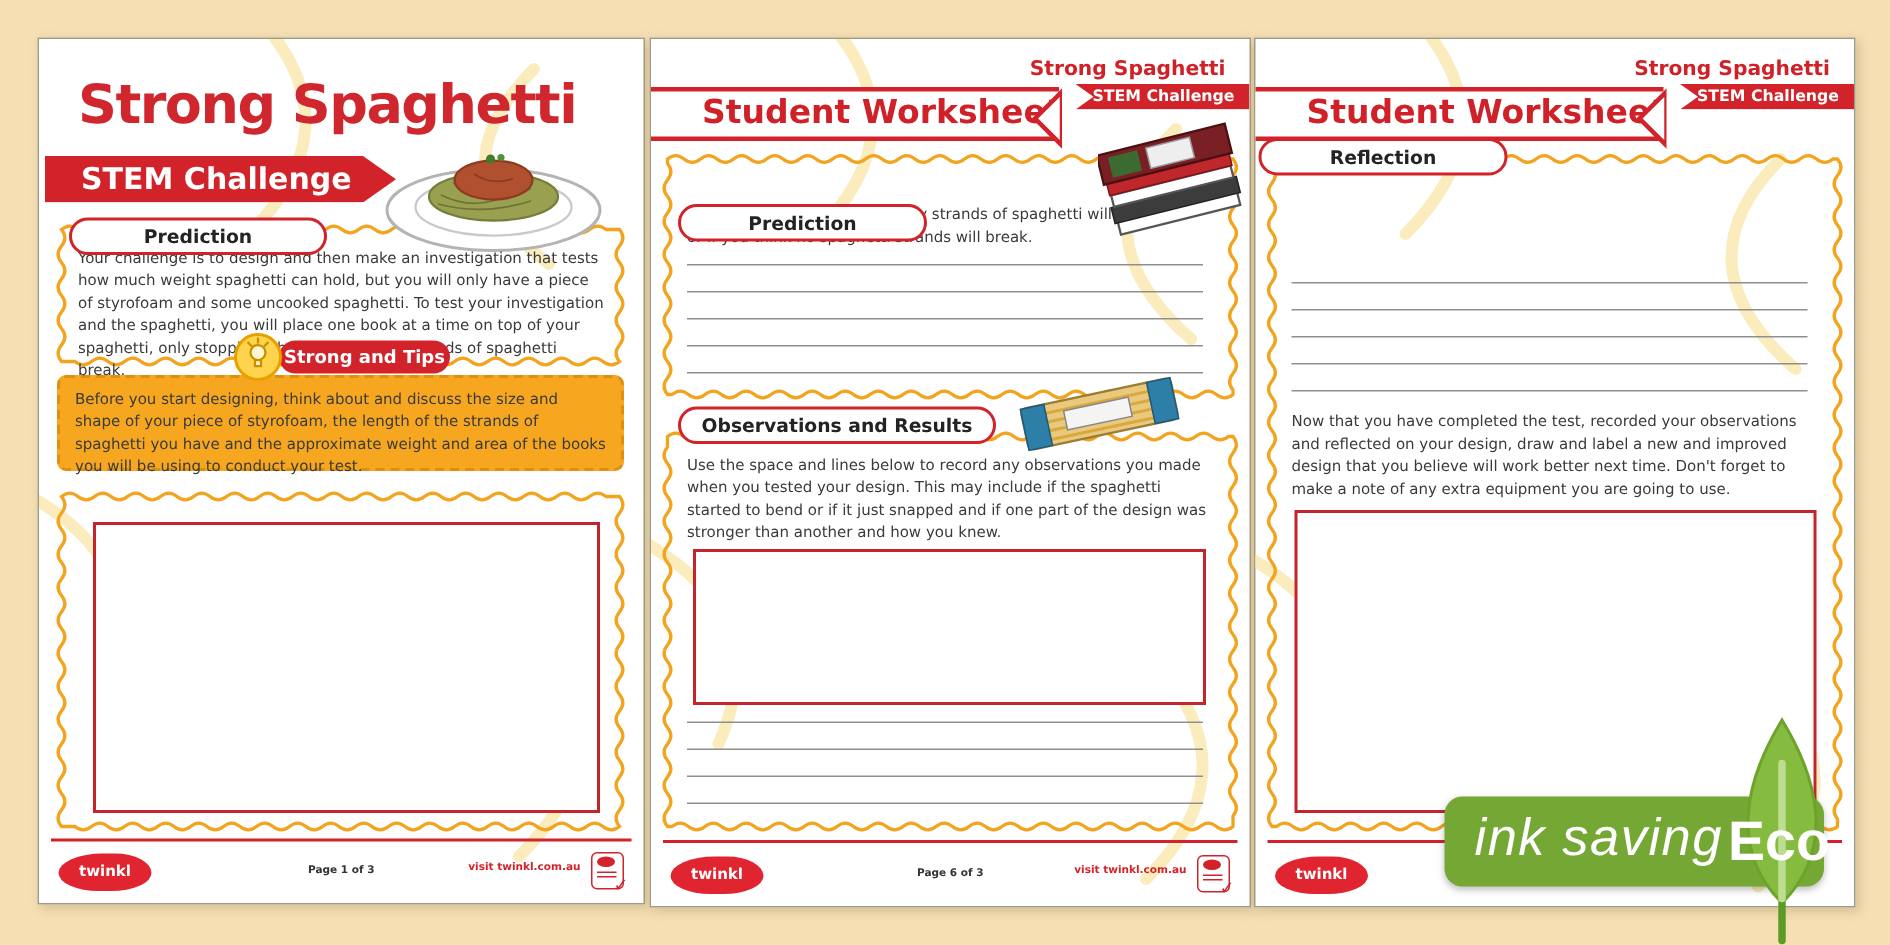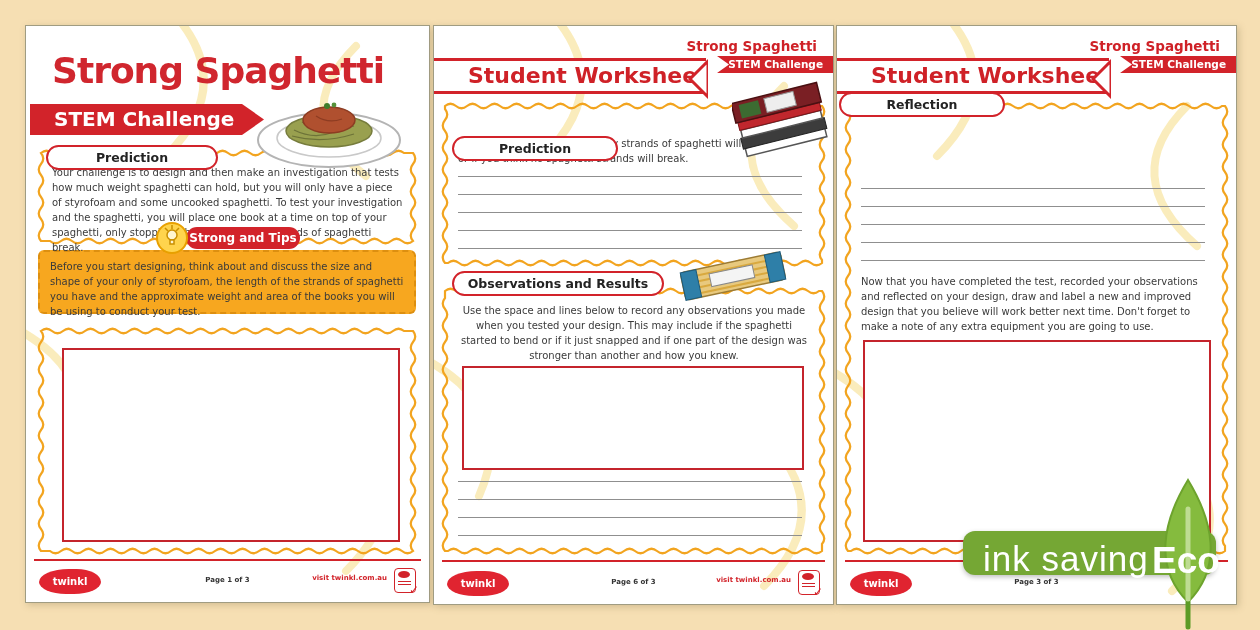--- a/index.html
+++ b/index.html
@@ -44,22 +44,22 @@
   .mini-title{position:absolute;right:16px;top:12px;font-size:13.5px;font-weight:bold;color:#cf2127;z-index:3;}
   .mini-ribbon{position:absolute;left:283px;top:30px;width:116px;height:17px;background:#d2232a;z-index:3;
         clip-path:polygon(0 0,100% 0,100% 100%,0 100%,12px 50%);}
   .mini-ribbon span{display:block;color:#fff;font-weight:bold;font-size:10.5px;line-height:17px;text-align:right;padding-right:10px;}
   .sw-banner{position:absolute;left:0;top:32px;width:272px;height:36px;background:#fff;
         border-top:3px solid #d2232a;border-bottom:3px solid #d2232a;z-index:3;box-sizing:border-box;}
   .sw-banner .txt{font-size:22px;font-weight:bold;color:#cf2127;line-height:30px;padding-left:34px;white-space:nowrap;}
   .sw-banner svg{position:absolute;right:-2px;top:-3px;}
   .illu{position:absolute;z-index:4;}
   
-  .eco-bar{position:absolute;left:963px;top:531px;width:253px;height:44px;background:#75a734;border-radius:12px;
-        z-index:20;box-shadow:0 2px 5px rgba(0,0,0,.25);}
+  .eco-bar{position:absolute;left:963px;top:531px;width:253px;height:60px;background:#75a734;border-radius:12px;
+        z-index:20;box-shadow:0 2px 5px rgba(0,0,0,.25);font-style:italic;}
   .eco-bar span{position:absolute;left:20px;top:8px;font-family:"Liberation Sans",sans-serif;font-size:35px;color:#fff;letter-spacing:1px;}
   .eco-leaf{position:absolute;left:1144px;top:477px;z-index:21;}
   .eco-text{position:absolute;left:1152px;top:540px;font-family:"Liberation Sans",sans-serif;font-size:37px;font-weight:bold;color:#fff;z-index:22;}
 </style>
 </head>
 <body>
 
 <div class="stage">
 
   <div class="page" id="p1">
@@ -92,21 +92,21 @@
         </svg>
       </div>
     <div class="body-text" style="left:26px;top:139px;width:352px;">Your challenge is to design and then make an investigation that tests how much weight spaghetti can hold, but you will only have a piece of styrofoam and some uncooked spaghetti. To test your investigation and the spaghetti, you will place one book at a time on top of your spaghetti, only stopping when one or more strands of spaghetti break.</div>
     <svg class="bulb" width="32" height="32">
       <circle cx="16" cy="16" r="15" fill="#ffd44d" stroke="#e8a000" stroke-width="2"></circle>
       <circle cx="16" cy="13" r="5" fill="#fff6cf" stroke="#c98f00" stroke-width="1.5"></circle>
       <path d="M14 18 h4 v4 h-4 z M9 6 l3 3 M23 6 l-3 3 M16 3 v4" fill="#fff6cf" stroke="#c98f00" stroke-width="1.5"></path>
     </svg>
     <div class="hints-pill">Strong and Tips</div>
     <div class="hints-box">
-      <span class="body-text">Before you start designing, think about and discuss the size and shape of your only of styrofoam, the length of the strands of spaghetti you have and the approximate weight and area of the books you will be using to conduct your test.</span>
+      <span class="body-text">Before you start designing, think about and discuss the size and shape of your piece of styrofoam, the length of the strands of spaghetti you have and the approximate weight and area of the books you will be using to conduct your test.</span>
     </div>
     <div class="wavy" style="left:12px;top:302px;width:378px;height:226px;">
         <svg width="378" height="226">
           <path d="M 3 3 q 5.5 -4.5 11 0 q 5.5 4.5 11 0 q 5.5 -4.5 11 0 q 5.5 4.5 11 0 q 5.5 -4.5 11 0 q 5.5 4.5 11 0 q 5.5 -4.5 11 0 q 5.5 4.5 11 0 q 5.5 -4.5 11 0 q 5.5 4.5 11 0 q 5.5 -4.5 11 0 q 5.5 4.5 11 0 q 5.5 -4.5 11 0 q 5.5 4.5 11 0 q 5.5 -4.5 11 0 q 5.5 4.5 11 0 q 5.5 -4.5 11 0 q 5.5 4.5 11 0 q 5.5 -4.5 11 0 q 5.5 4.5 11 0 q 5.5 -4.5 11 0 q 5.5 4.5 11 0 q 5.5 -4.5 11 0 q 5.5 4.5 11 0 q 5.5 -4.5 11 0 q 5.5 4.5 11 0 q 5.5 -4.5 11 0 q 5.5 4.5 11 0 q 5.5 -4.5 11 0 q 5.5 4.5 11 0 q 5.5 -4.5 11 0 q 5.5 4.5 11 0 q 5.5 -4.5 11 0 L 375 3 q 4.5 5.5 0 11 q -4.5 5.5 0 11 q 4.5 5.5 0 11 q -4.5 5.5 0 11 q 4.5 5.5 0 11 q -4.5 5.5 0 11 q 4.5 5.5 0 11 q -4.5 5.5 0 11 q 4.5 5.5 0 11 q -4.5 5.5 0 11 q 4.5 5.5 0 11 q -4.5 5.5 0 11 q 4.5 5.5 0 11 q -4.5 5.5 0 11 q 4.5 5.5 0 11 q -4.5 5.5 0 11 q 4.5 5.5 0 11 q -4.5 5.5 0 11 q 4.5 5.5 0 11 q -4.5 5.5 0 11 L 375 223 q -5.5 4.5 -11 0 q -5.5 -4.5 -11 0 q -5.5 4.5 -11 0 q -5.5 -4.5 -11 0 q -5.5 4.5 -11 0 q -5.5 -4.5 -11 0 q -5.5 4.5 -11 0 q -5.5 -4.5 -11 0 q -5.5 4.5 -11 0 q -5.5 -4.5 -11 0 q -5.5 4.5 -11 0 q -5.5 -4.5 -11 0 q -5.5 4.5 -11 0 q -5.5 -4.5 -11 0 q -5.5 4.5 -11 0 q -5.5 -4.5 -11 0 q -5.5 4.5 -11 0 q -5.5 -4.5 -11 0 q -5.5 4.5 -11 0 q -5.5 -4.5 -11 0 q -5.5 4.5 -11 0 q -5.5 -4.5 -11 0 q -5.5 4.5 -11 0 q -5.5 -4.5 -11 0 q -5.5 4.5 -11 0 q -5.5 -4.5 -11 0 q -5.5 4.5 -11 0 q -5.5 -4.5 -11 0 q -5.5 4.5 -11 0 q -5.5 -4.5 -11 0 q -5.5 4.5 -11 0 q -5.5 -4.5 -11 0 q -5.5 4.5 -11 0 L 3 223 q -4.5 -5.5 0 -11 q 4.5 -5.5 0 -11 q -4.5 -5.5 0 -11 q 4.5 -5.5 0 -11 q -4.5 -5.5 0 -11 q 4.5 -5.5 0 -11 q -4.5 -5.5 0 -11 q 4.5 -5.5 0 -11 q -4.5 -5.5 0 -11 q 4.5 -5.5 0 -11 q -4.5 -5.5 0 -11 q 4.5 -5.5 0 -11 q -4.5 -5.5 0 -11 q 4.5 -5.5 0 -11 q -4.5 -5.5 0 -11 q 4.5 -5.5 0 -11 q -4.5 -5.5 0 -11 q 4.5 -5.5 0 -11 q -4.5 -5.5 0 -11 q 4.5 -5.5 0 -11 Z" fill="none" stroke="#f2a41f" stroke-width="2.2" stroke-linecap="round"></path>
         </svg>
       </div>
     <div class="redbox" style="left:36px;top:322px;width:334px;height:190px;"></div>
     <div class="rule" style="top:533px;"></div>
     <div class="twinkl-logo">twinkl</div>
     <div class="page-num">Page 1 of 3</div>
@@ -169,21 +169,21 @@
         <rect x="4" y="18" width="16" height="28" fill="#2e7fa8" stroke="#1d5a7a" stroke-width="1"></rect>
         <rect x="90" y="18" width="16" height="28" fill="#2e7fa8" stroke="#1d5a7a" stroke-width="1"></rect>
         <rect x="32" y="25" width="44" height="13" fill="#f4f4f4" stroke="#888" stroke-width="1"></rect>
       </g>
     </svg>
     <div class="wavy" style="left:8px;top:262px;width:383px;height:266px;">
         <svg width="383" height="266">
           <path d="M 3 3 q 5.5 -4.5 11 0 q 5.5 4.5 11 0 q 5.5 -4.5 11 0 q 5.5 4.5 11 0 q 5.5 -4.5 11 0 q 5.5 4.5 11 0 q 5.5 -4.5 11 0 q 5.5 4.5 11 0 q 5.5 -4.5 11 0 q 5.5 4.5 11 0 q 5.5 -4.5 11 0 q 5.5 4.5 11 0 q 5.5 -4.5 11 0 q 5.5 4.5 11 0 q 5.5 -4.5 11 0 q 5.5 4.5 11 0 q 5.5 -4.5 11 0 q 5.5 4.5 11 0 q 5.5 -4.5 11 0 q 5.5 4.5 11 0 q 5.5 -4.5 11 0 q 5.5 4.5 11 0 q 5.5 -4.5 11 0 q 5.5 4.5 11 0 q 5.5 -4.5 11 0 q 5.5 4.5 11 0 q 5.5 -4.5 11 0 q 5.5 4.5 11 0 q 5.5 -4.5 11 0 q 5.5 4.5 11 0 q 5.5 -4.5 11 0 q 5.5 4.5 11 0 q 5.5 -4.5 11 0 q 5.5 4.5 11 0 L 380 3 q 4.5 5.5 0 11 q -4.5 5.5 0 11 q 4.5 5.5 0 11 q -4.5 5.5 0 11 q 4.5 5.5 0 11 q -4.5 5.5 0 11 q 4.5 5.5 0 11 q -4.5 5.5 0 11 q 4.5 5.5 0 11 q -4.5 5.5 0 11 q 4.5 5.5 0 11 q -4.5 5.5 0 11 q 4.5 5.5 0 11 q -4.5 5.5 0 11 q 4.5 5.5 0 11 q -4.5 5.5 0 11 q 4.5 5.5 0 11 q -4.5 5.5 0 11 q 4.5 5.5 0 11 q -4.5 5.5 0 11 q 4.5 5.5 0 11 q -4.5 5.5 0 11 q 4.5 5.5 0 11 L 380 263 q -5.5 4.5 -11 0 q -5.5 -4.5 -11 0 q -5.5 4.5 -11 0 q -5.5 -4.5 -11 0 q -5.5 4.5 -11 0 q -5.5 -4.5 -11 0 q -5.5 4.5 -11 0 q -5.5 -4.5 -11 0 q -5.5 4.5 -11 0 q -5.5 -4.5 -11 0 q -5.5 4.5 -11 0 q -5.5 -4.5 -11 0 q -5.5 4.5 -11 0 q -5.5 -4.5 -11 0 q -5.5 4.5 -11 0 q -5.5 -4.5 -11 0 q -5.5 4.5 -11 0 q -5.5 -4.5 -11 0 q -5.5 4.5 -11 0 q -5.5 -4.5 -11 0 q -5.5 4.5 -11 0 q -5.5 -4.5 -11 0 q -5.5 4.5 -11 0 q -5.5 -4.5 -11 0 q -5.5 4.5 -11 0 q -5.5 -4.5 -11 0 q -5.5 4.5 -11 0 q -5.5 -4.5 -11 0 q -5.5 4.5 -11 0 q -5.5 -4.5 -11 0 q -5.5 4.5 -11 0 q -5.5 -4.5 -11 0 q -5.5 4.5 -11 0 q -5.5 -4.5 -11 0 L 3 263 q -4.5 -5.5 0 -11 q 4.5 -5.5 0 -11 q -4.5 -5.5 0 -11 q 4.5 -5.5 0 -11 q -4.5 -5.5 0 -11 q 4.5 -5.5 0 -11 q -4.5 -5.5 0 -11 q 4.5 -5.5 0 -11 q -4.5 -5.5 0 -11 q 4.5 -5.5 0 -11 q -4.5 -5.5 0 -11 q 4.5 -5.5 0 -11 q -4.5 -5.5 0 -11 q 4.5 -5.5 0 -11 q -4.5 -5.5 0 -11 q 4.5 -5.5 0 -11 q -4.5 -5.5 0 -11 q 4.5 -5.5 0 -11 q -4.5 -5.5 0 -11 q 4.5 -5.5 0 -11 q -4.5 -5.5 0 -11 q 4.5 -5.5 0 -11 q -4.5 -5.5 0 -11 Z" fill="none" stroke="#f2a41f" stroke-width="2.2" stroke-linecap="round"></path>
         </svg>
       </div>
-    <div class="body-text" style="left:24px;top:277px;width:352px;text-align:center;">Use the space and lines below to record any observations you made when you tested your design. This may include if the spaghetti started to bend or if it just snapped and if one part of the design was stronger than another and how you knew.</div>
+    <div class="body-text" style="left:24px;top:277px;width:352px;">Use the space and lines below to record any observations you made when you tested your design. This may include if the spaghetti started to bend or if it just snapped and if one part of the design was stronger than another and how you knew.</div>
     <div class="redbox" style="left:28px;top:340px;width:338px;height:100px;"></div>
     <div class="wline" style="left:24px;width:344px;top:455px;"></div>
     <div class="wline" style="left:24px;width:344px;top:473px;"></div>
     <div class="wline" style="left:24px;width:344px;top:491px;"></div>
     <div class="wline" style="left:24px;width:344px;top:509px;"></div>
     <div class="rule" style="top:534px;"></div>
     <div class="twinkl-logo">twinkl</div>
     <div class="page-num">Page 6 of 3</div>
     <div class="visit">visit twinkl.com.au</div>
     <div class="stamp">

